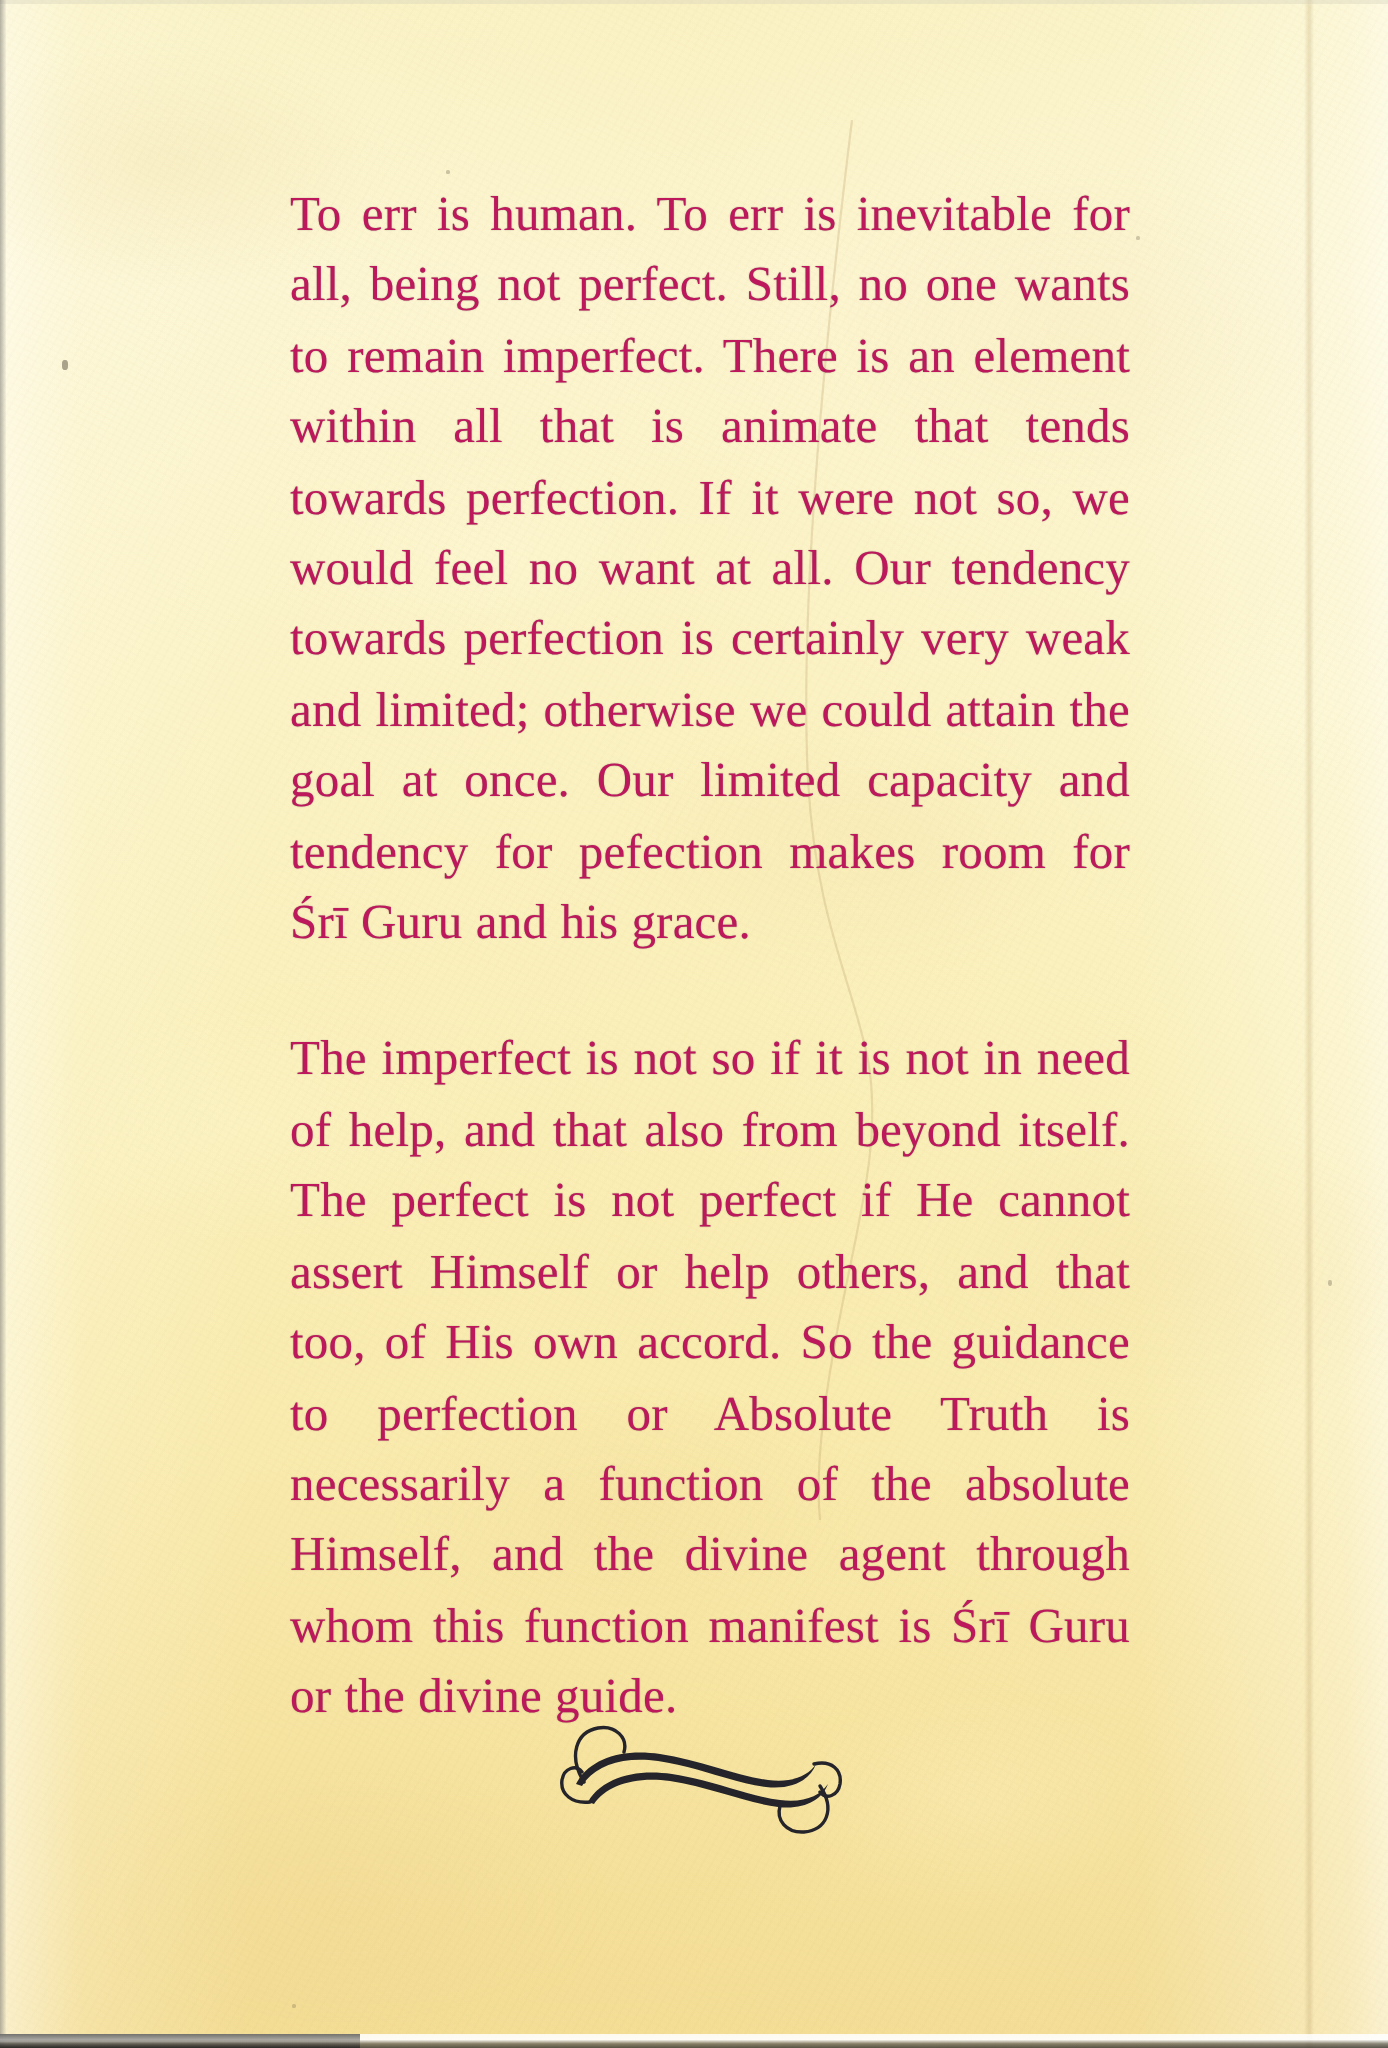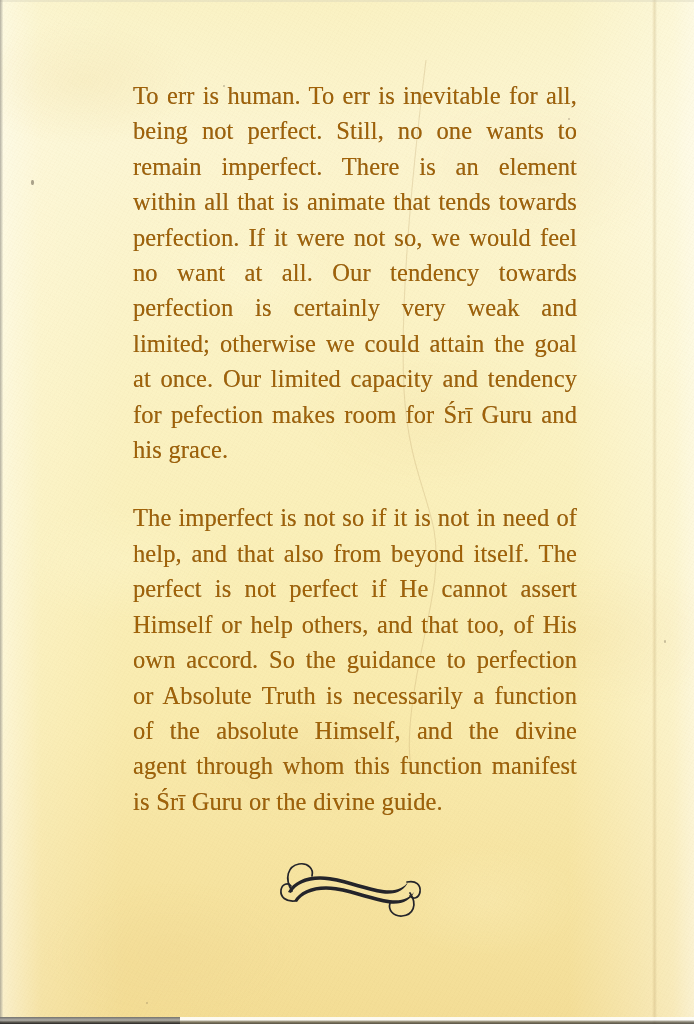--- a/index.html
+++ b/index.html
@@ -150,26 +150,26 @@
 
   
   .textblock {
     position: absolute;
     left: 133px;
     top: 78px;
     width: 444px;
   }
 
   .para {
-    margin: 0;
+    margin: 12px;
     text-align: justify;
     text-justify: inter-word;
     font-size: 24.5px;
     line-height: 35.4px;
-    color: #a16207;
+    color: #be185d;
     letter-spacing: 0.1px;
     word-spacing: 0.4px;
     
     text-shadow: 0 0 0.6px rgba(35,32,40,0.45);
   }
   .para + .para {
     margin-top: 33px;
   }
 
   

